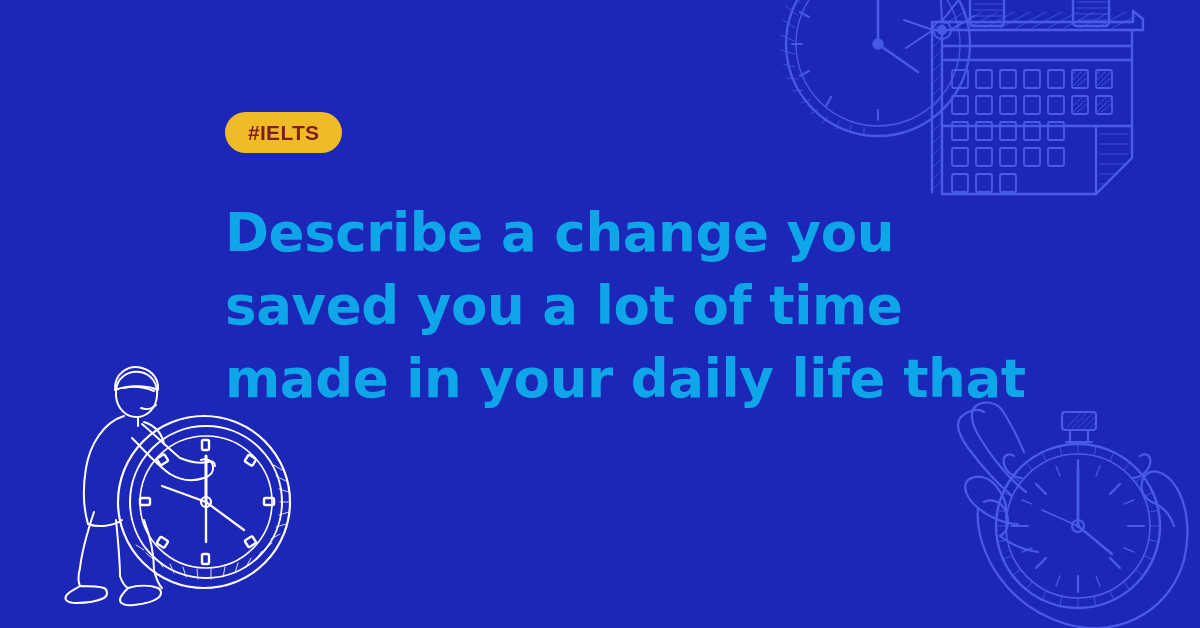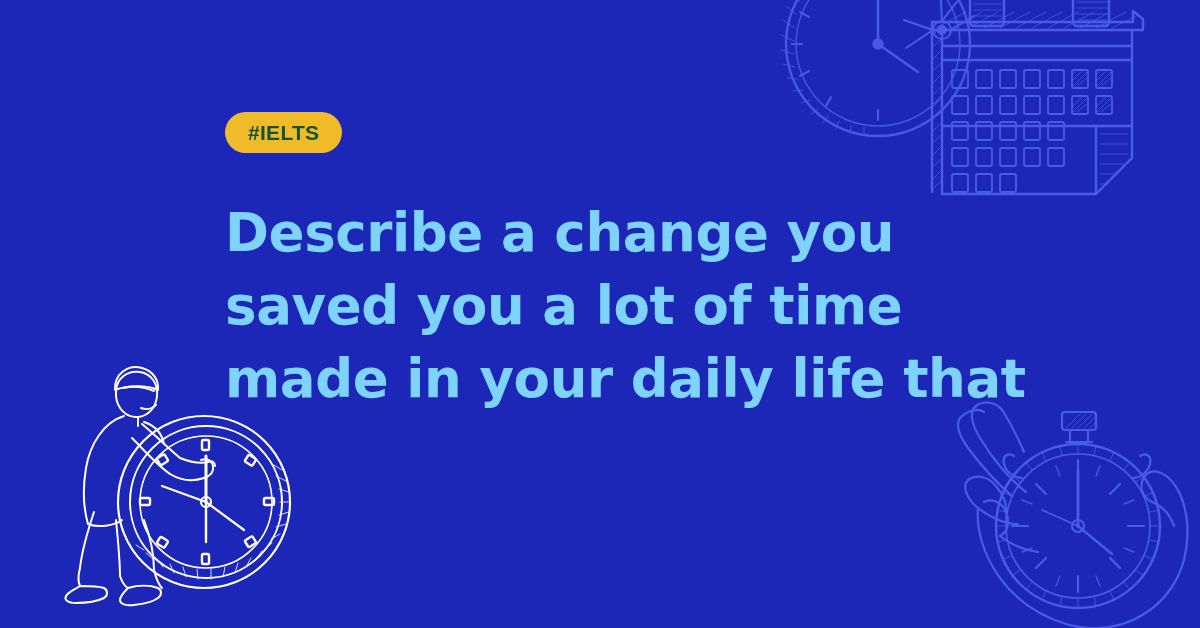--- a/index.html
+++ b/index.html
@@ -64,31 +64,31 @@
   }
 
   #tag-badge {
     display: inline-flex;
     align-items: center;
     justify-content: center;
     height: 41px;
     padding: 0 23px;
     border-radius: 21px;
     background: #EFBB28;
-    color: #14532d;
+    color: #7f1d1d;
     font-size: 21px;
     font-weight: bold;
     letter-spacing: 0.3px;
     line-height: 1;
     white-space: nowrap;
   }
 
   #headline {
     margin-top: 43px;
-    color: #7dd3fc;
+    color: #0ea5e9;
     font-family: "DejaVu Sans", sans-serif;
     font-size: 53px;
     font-weight: bold;
     line-height: 73px;
     letter-spacing: -0.4px;
     max-width: 790px;
   }
 
   #headline .line { display: block; white-space: nowrap; }
 </style>

